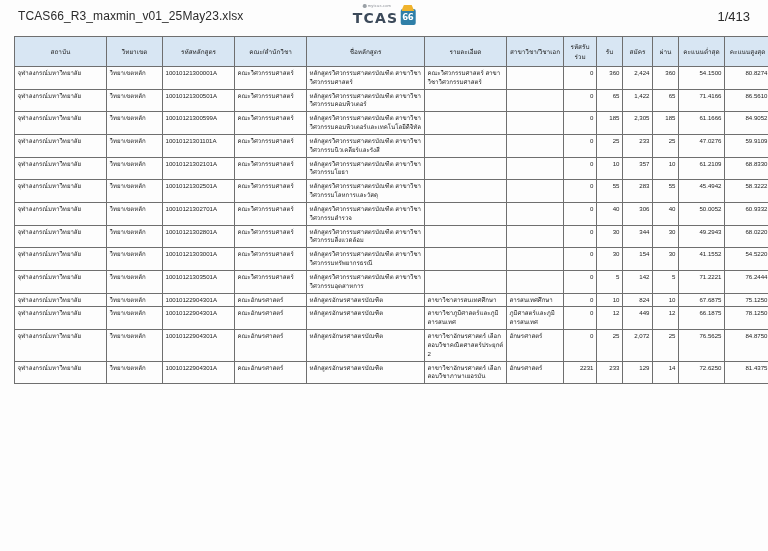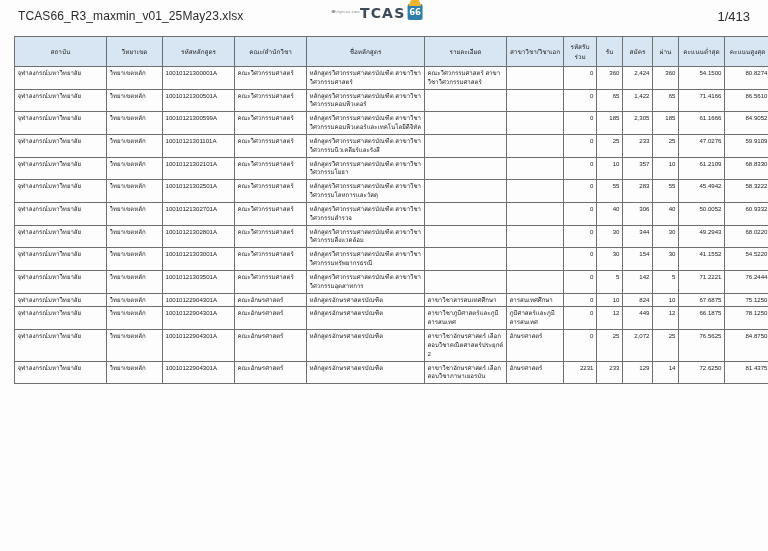--- a/index.html
+++ b/index.html
@@ -41,21 +41,21 @@
     white-space: nowrap;
   }
 
   
   .logo-wrap {
     position: absolute;
     left: 50%;
     top: 4px;
     transform: translateX(-50%);
     display: flex;
-    flex-direction: row;
+    flex-direction: column;
     align-items: center;
     line-height: 1;
   }
   .logo-domain {
     display: flex;
     align-items: center;
     gap: 1.5px;
     font-size: 4px;
     color: #8b8f96;
     letter-spacing: 0.2px;

